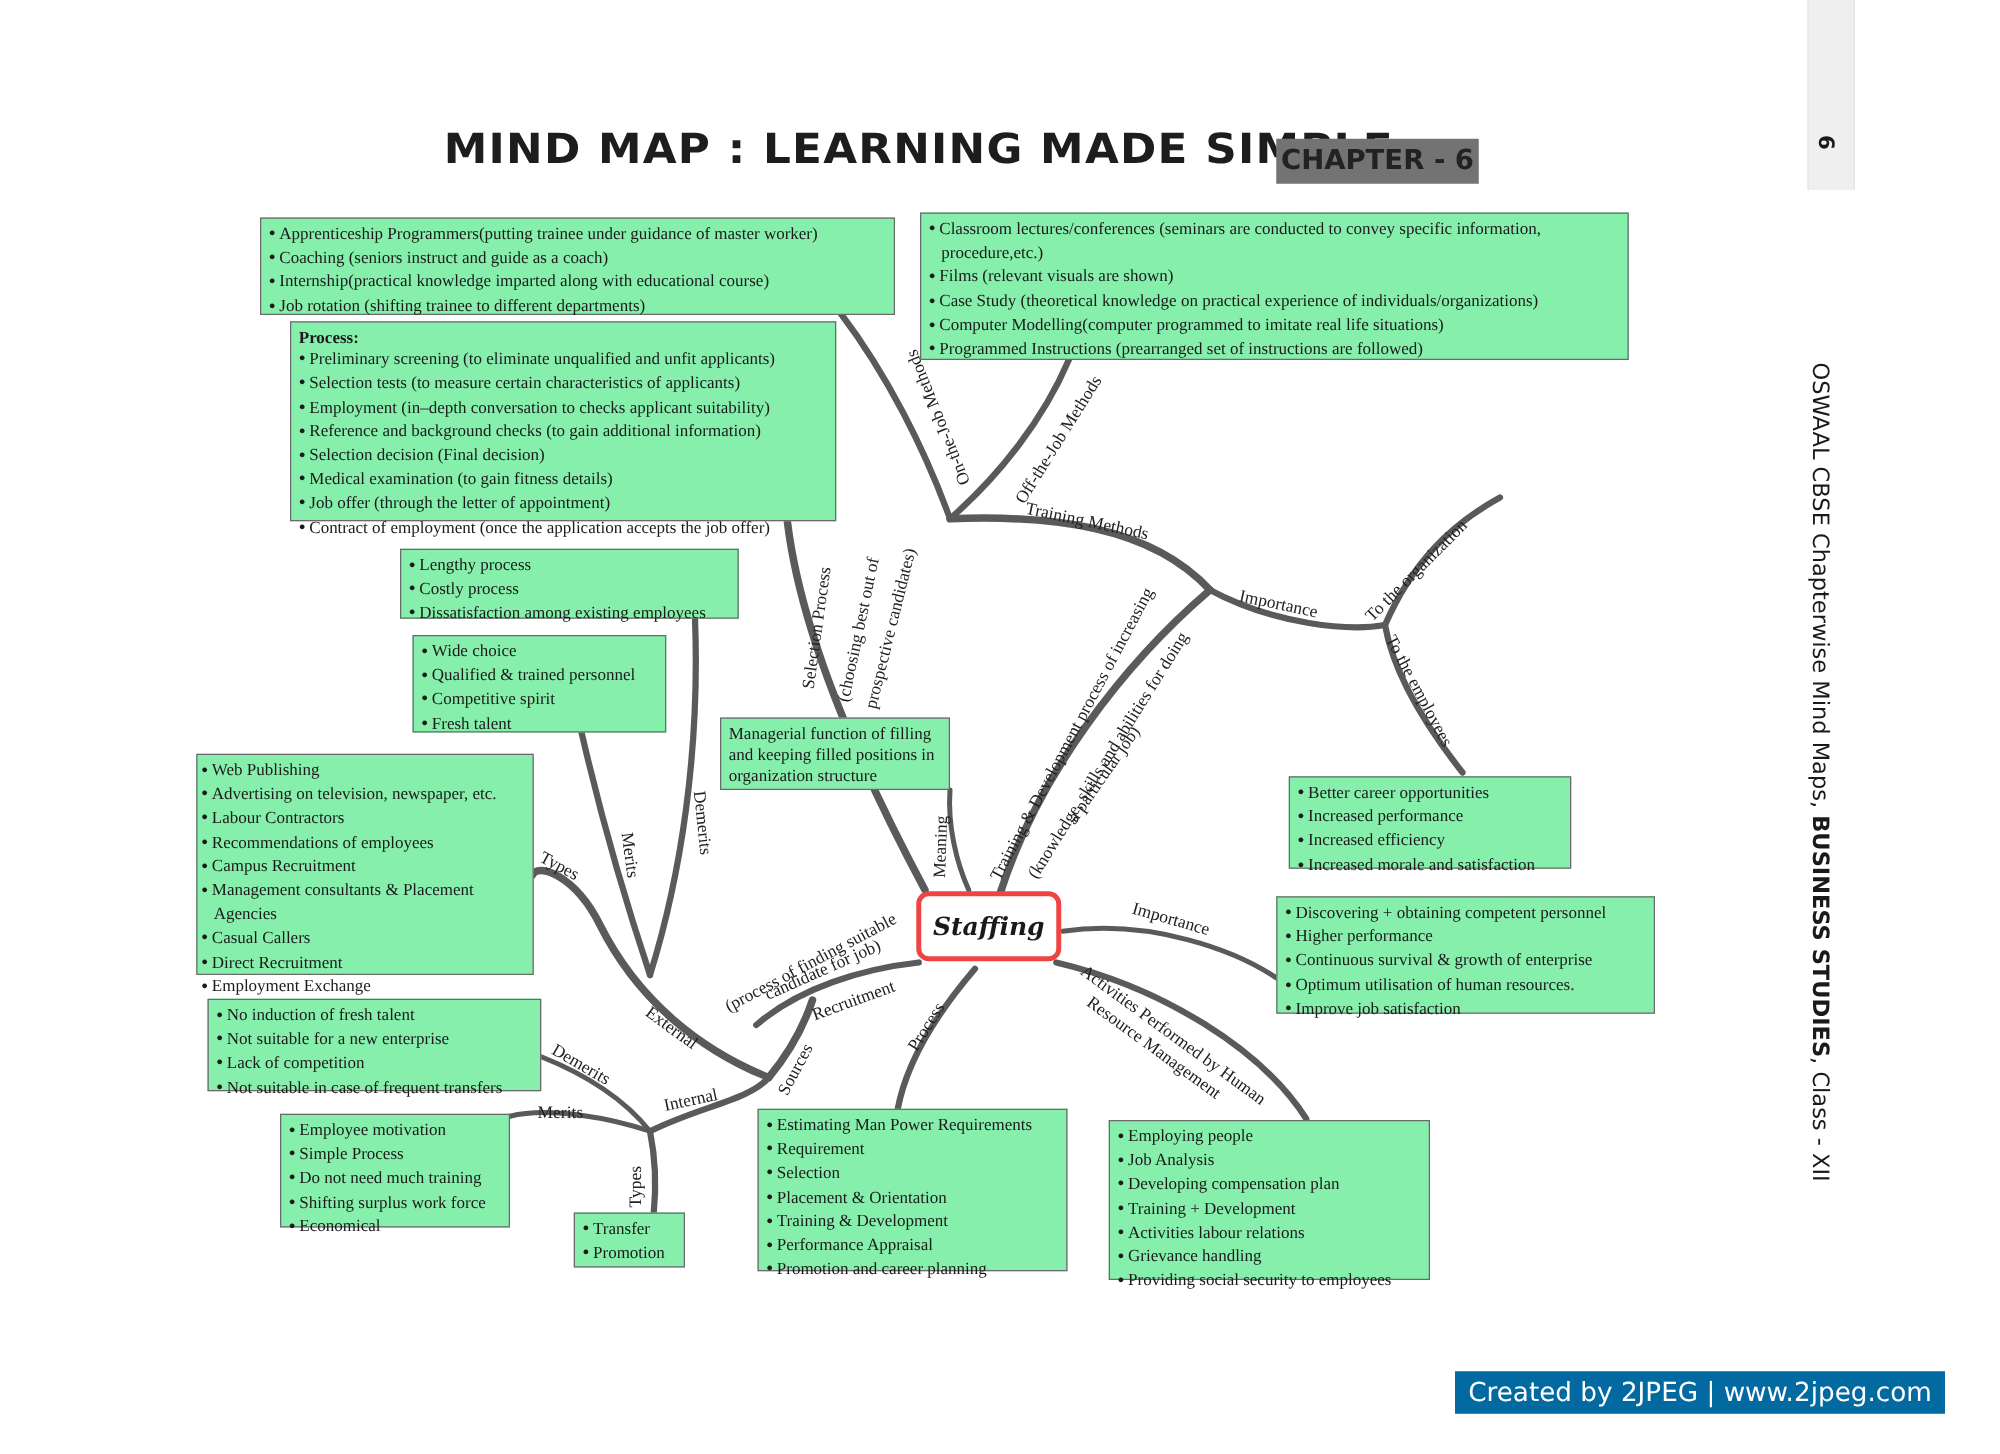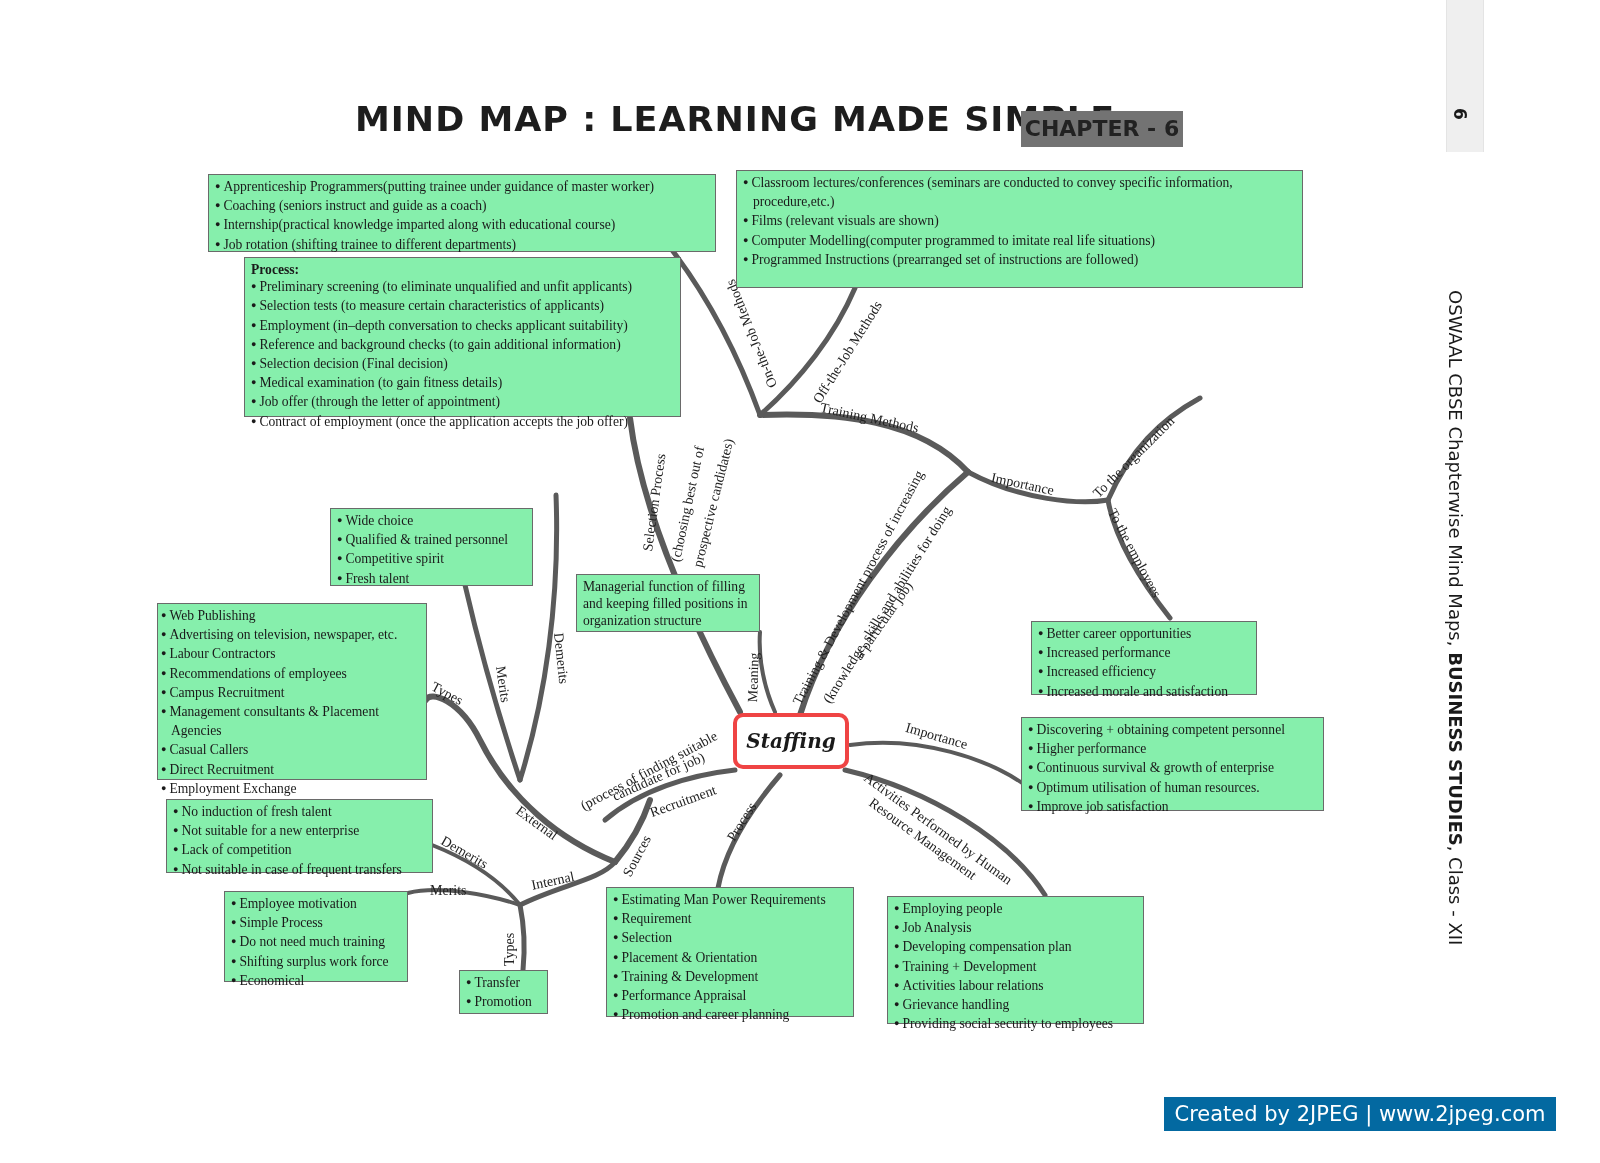--- a/index.html
+++ b/index.html
@@ -124,40 +124,48 @@
       <li>Internship(practical knowledge imparted along with educational course)</li>
       <li>Job rotation (shifting trainee to different departments)</li>
     </ul>
   </div>
 
   <div class="box" style="left:704px;top:170px;width:567px;height:118px;margin-left:32px;">
     <ul>
       <li>Classroom lectures/conferences (seminars are conducted to convey specific information,</li>
       <li class="cont">procedure,etc.)</li>
       <li>Films (relevant visuals are shown)</li>
+      <li>Case Study  (theoretical knowledge on practical experience of individuals/organizations)</li>
       <li>Computer Modelling(computer programmed to imitate real life situations)</li>
       <li>Programmed Instructions (prearranged set of instructions are followed)</li>
     </ul>
   </div>
 
-  <div class="box" style="left:232px;top:257px;width:437px;height:160px;margin-left:12px;">
+  <div class="box" style="left:232px;top:257px;width:437px;height:160px;">
     <div class="head">Process:</div>
     <ul>
       <li>Preliminary screening (to eliminate unqualified and unfit applicants)</li>
       <li>Selection tests (to measure certain characteristics of applicants)</li>
       <li>Employment (in–depth conversation to checks applicant suitability)</li>
       <li>Reference and background checks (to gain additional information)</li>
       <li>Selection decision (Final decision)</li>
       <li>Medical examination (to gain fitness details)</li>
       <li>Job offer (through the letter of appointment)</li>
       <li>Contract of employment (once the application accepts the job offer)</li>
     </ul>
   </div>
 
 
+  <div class="box" style="left:320px;top:439px;width:271px;height:56px;">
+    <ul>
+      <li>Lengthy process</li>
+      <li>Costly process</li>
+      <li>Dissatisfaction among existing employees</li>
+    </ul>
+  </div>
 
   <div class="box" style="left:330px;top:508px;width:203px;height:78px;">
     <ul>
       <li>Wide choice</li>
       <li>Qualified &amp; trained personnel</li>
       <li>Competitive spirit</li>
       <li>Fresh talent</li>
     </ul>
   </div>
 

